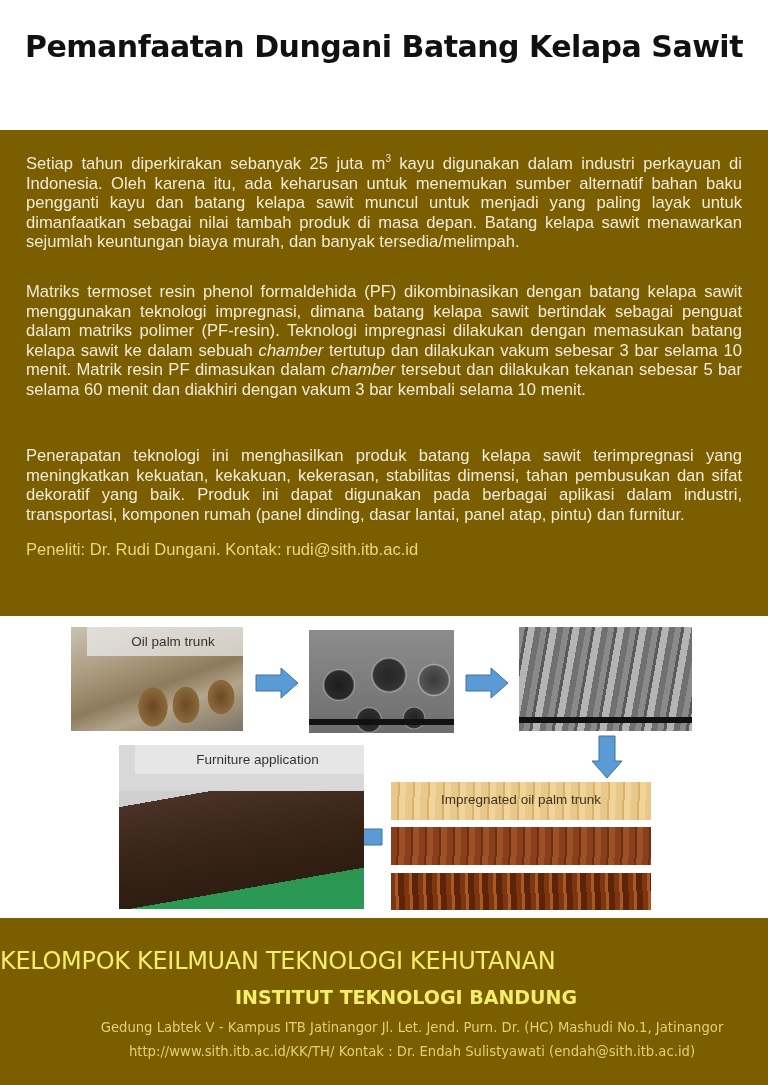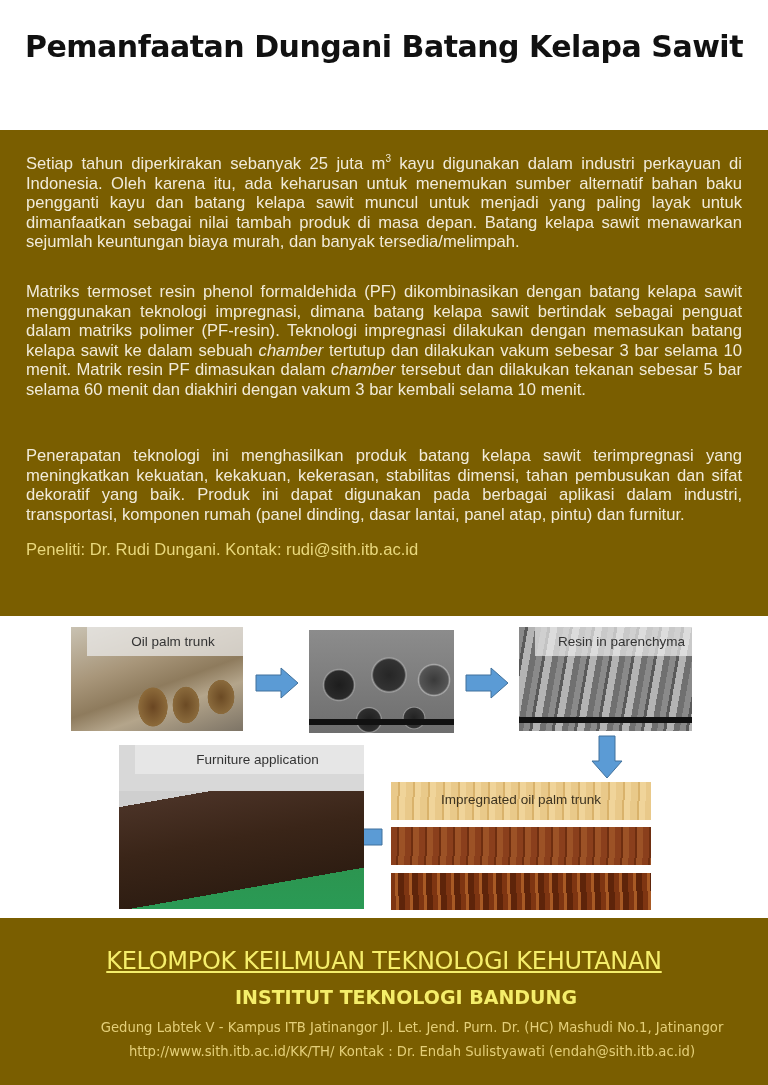--- a/index.html
+++ b/index.html
@@ -49,21 +49,21 @@
   .w3 { top:873px; height:37px; background:repeating-linear-gradient(88deg, #7e3512 0 5px, #a85a25 5px 8px, #5e240a 8px 14px); }
   .w1 .cap2 { position:absolute; left:0; top:0; width:100%; height:100%; text-align:center; line-height:36px; color:#3d3320; font-family:"Liberation Sans", sans-serif; font-size:13.5px; }
 
   .arrow { position:absolute; }
   .a1 { left:255px; top:667px; }
   .a2 { left:465px; top:667px; }
   .a3 { left:591px; top:735px; }
   .a4 { left:339px; top:820px; }
 
   .band-bottom { position:absolute; left:0; top:918px; width:768px; height:167px; background:#7a5e00; }
-  .org1 { position:absolute; left:0; top:946px; width:768px; text-align:center; color:#f5ee6a; font-family:"DejaVu Sans", sans-serif; font-size:24px; line-height:30px; letter-spacing:-0.3px;text-decoration:underline; }
+  .org1 { position:absolute; left:0; top:946px; width:768px; text-align:left; color:#f5ee6a; font-family:"DejaVu Sans", sans-serif; font-size:24px; line-height:30px; letter-spacing:-0.3px; }
   .org2 { position:absolute; left:0; top:984px; width:768px; text-align:center; color:#f5ee6a; font-family:"DejaVu Sans", sans-serif; font-weight:bold; font-size:19px; line-height:26px;padding-left:22px; }
   .addr { position:absolute; left:0; width:768px; text-align:center; color:#e4cf78; font-family:"DejaVu Sans", sans-serif; font-size:13.2px; line-height:20px;margin-left:28px; }
   .addr.a { top:1018px; }
   .addr.b { top:1042px; }
 </style>
 </head>
 <body>
 
 <div class="title-area">
   <div class="title l1">Pemanfaatan Dungani Batang Kelapa Sawit</div>
@@ -93,21 +93,20 @@
 
 <div class="photo img2">
   <div class="scalebar"></div>
 </div>
 
 <svg class="arrow a2" width="44" height="32" viewBox="0 0 44 32">
   <polygon points="1,8 26,8 26,1 43,16 26,31 26,24 1,24" fill="#5b9bd5" stroke="#41719c" stroke-width="1"></polygon>
 </svg>
 
 <div class="photo img3">
-  <div class="cap">Resin in parenchyma</div>
   <div class="scalebar"></div>
 </div>
 
 <svg class="arrow a3" width="32" height="44" viewBox="0 0 32 44">
   <polygon points="8,1 24,1 24,26 31,26 16,43 1,26 8,26" fill="#5b9bd5" stroke="#41719c" stroke-width="1"></polygon>
 </svg>
 
 <div class="wood w1">
   <div class="cap2">Impregnated oil palm trunk</div>
 </div>

